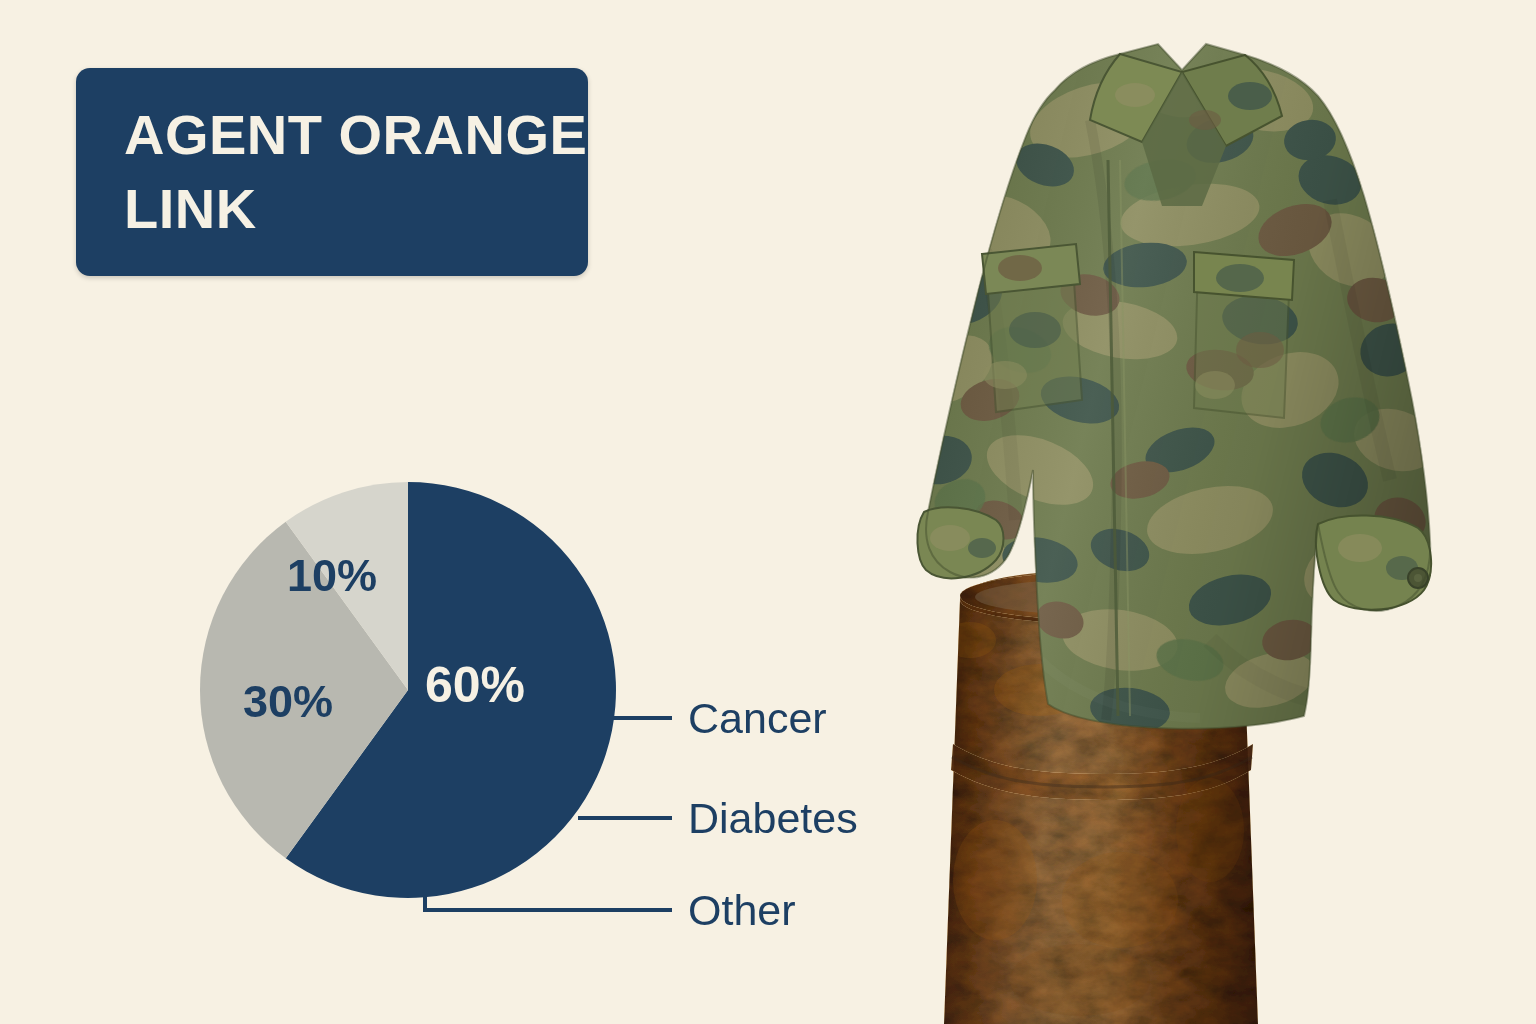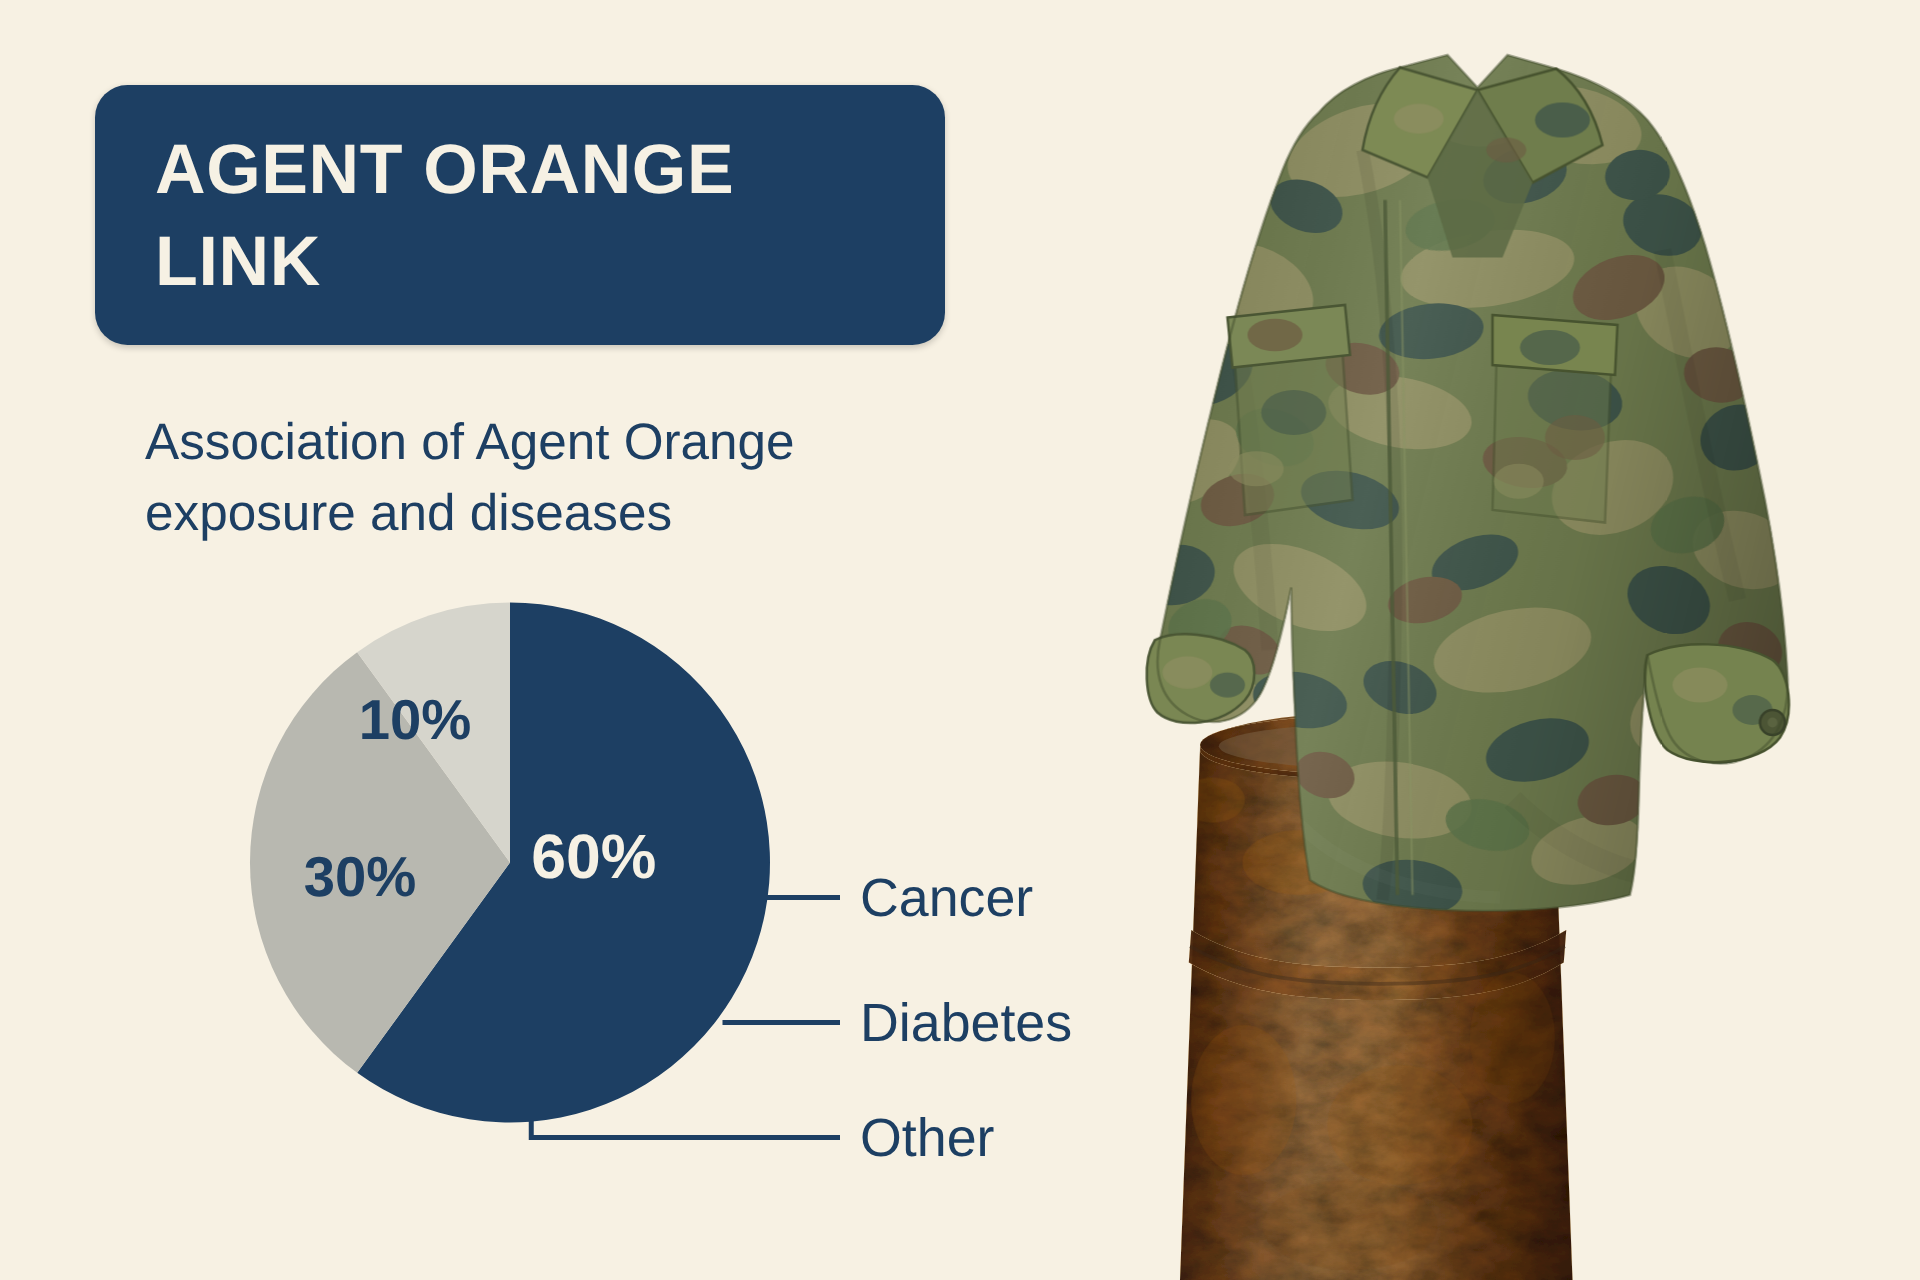--- a/index.html
+++ b/index.html
@@ -21,24 +21,24 @@
     height: 1024px;
     background: #f7f1e3;
     overflow: hidden;
   }
 
   
   #title-banner {
     position: absolute;
     left: 76px;
     top: 68px;
-    width: 680px;
+    width: 512px;
     height: 208px;
     background: #1d3f63;
-    border-radius: 26px;
+    border-radius: 14px;
     box-shadow: 0 2px 5px rgba(0,0,0,0.18);
   }
   #title-text {
     position: absolute;
     left: 48px;
     top: 30px;
     width: 560px;
     color: #f6f1e4;
     font-size: 56px;
     font-weight: bold;
@@ -96,22 +96,20 @@
 </head>
 <body style="background: rgb(247, 241, 227);">
 
 <div id="stage" style="background: rgb(247, 241, 227);">
 
   <div id="title-banner" style="background: rgb(29, 63, 99);">
     <div id="title-text" style="color: rgb(246, 241, 228);">AGENT ORANGE
 LINK</div>
   </div>
 
-  <div id="subtitle" style="color: rgb(29, 63, 99);">Association of Agent Orange
-exposure and diseases</div>
 
   <div id="chart-area">
     <svg id="pie-svg" width="780" height="490" viewBox="0 0 780 490">
 
       <g>
         <path id="slice-0" d="M 228 235 L 228.00 27.00 A 208 208 0 1 1 105.74 403.28 Z" fill="#1d3f63"></path>
         <path id="slice-1" d="M 228 235 L 105.74 403.28 A 208 208 0 0 1 105.74 66.72 Z" fill="#b8b8b0"></path>
         <path id="slice-2" d="M 228 235 L 105.74 66.72 A 208 208 0 0 1 228.00 27.00 Z" fill="#d6d5cc"></path>
       </g>
 

